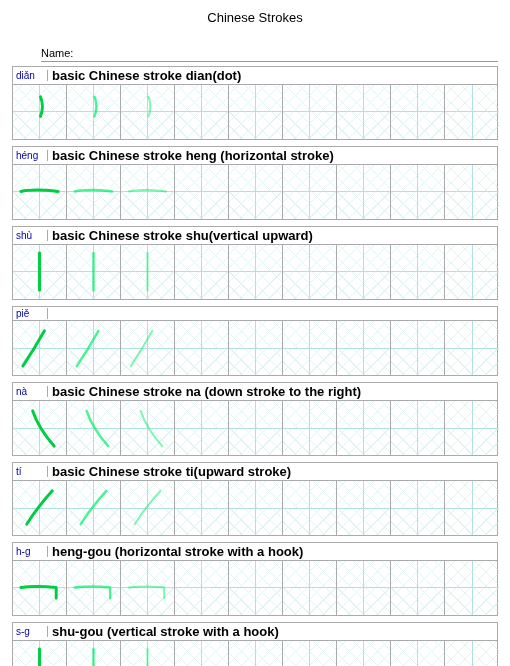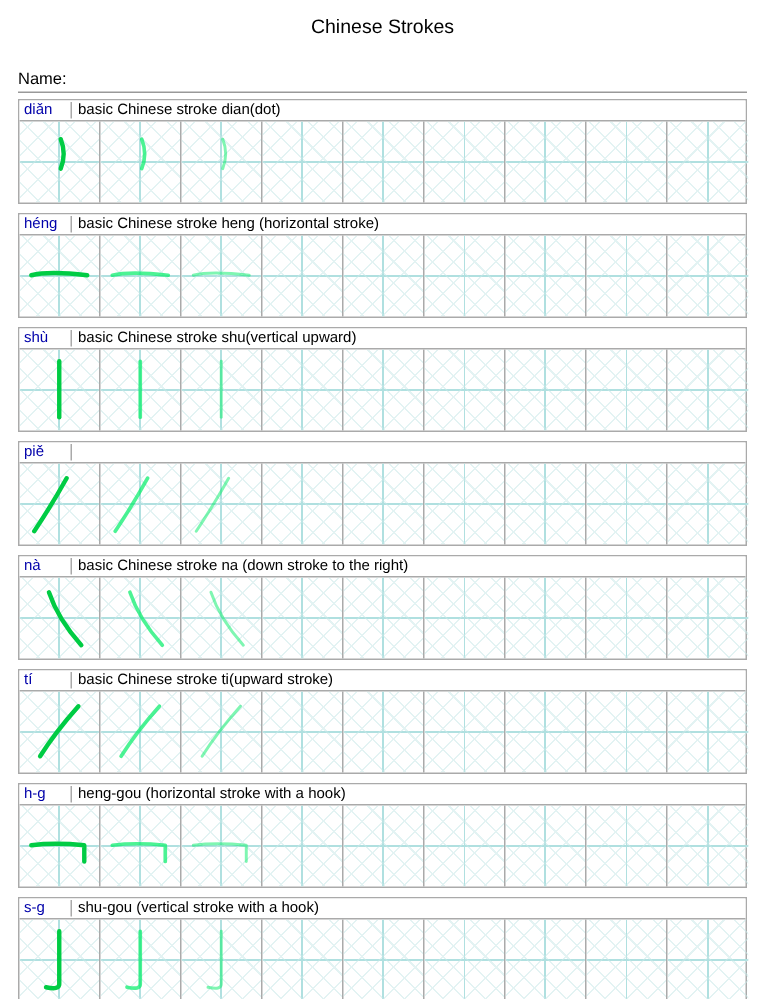--- a/index.html
+++ b/index.html
@@ -15,20 +15,21 @@
     .page-title {
       text-align: center;
       font-size: 13px;
       margin-bottom: 22px;
     }
     .name-line {
       font-size: 11px;
       margin-bottom: 4px;
       padding-bottom: 2px;
       border-bottom: 1px solid #999;
+      margin-left: 29px;
     }
     .stroke-section {
       border: 1px solid #aaa;
       margin-bottom: 6px;
     }
     .stroke-header {
       display: flex;
       align-items: center;
       border-bottom: 1px solid #aaa;
       background: #fff;
@@ -37,22 +38,23 @@
     .stroke-pinyin {
       color: #00a;
       font-size: 10px;
       min-width: 32px;
       border-right: 1px solid #aaa;
       padding-right: 4px;
       margin-right: 4px;
       font-weight: normal;
     }
     .stroke-desc {
-      font-size: 10px;
+      font-size: 13px;
       color: #000;
+      font-weight: bold;
     }
     .stroke-cells {
       display: flex;
       flex-direction: row;
     }
     .stroke-cell {
       width: 54px;
       height: 54px;
       border-right: 1px solid #aaa;
       position: relative;

